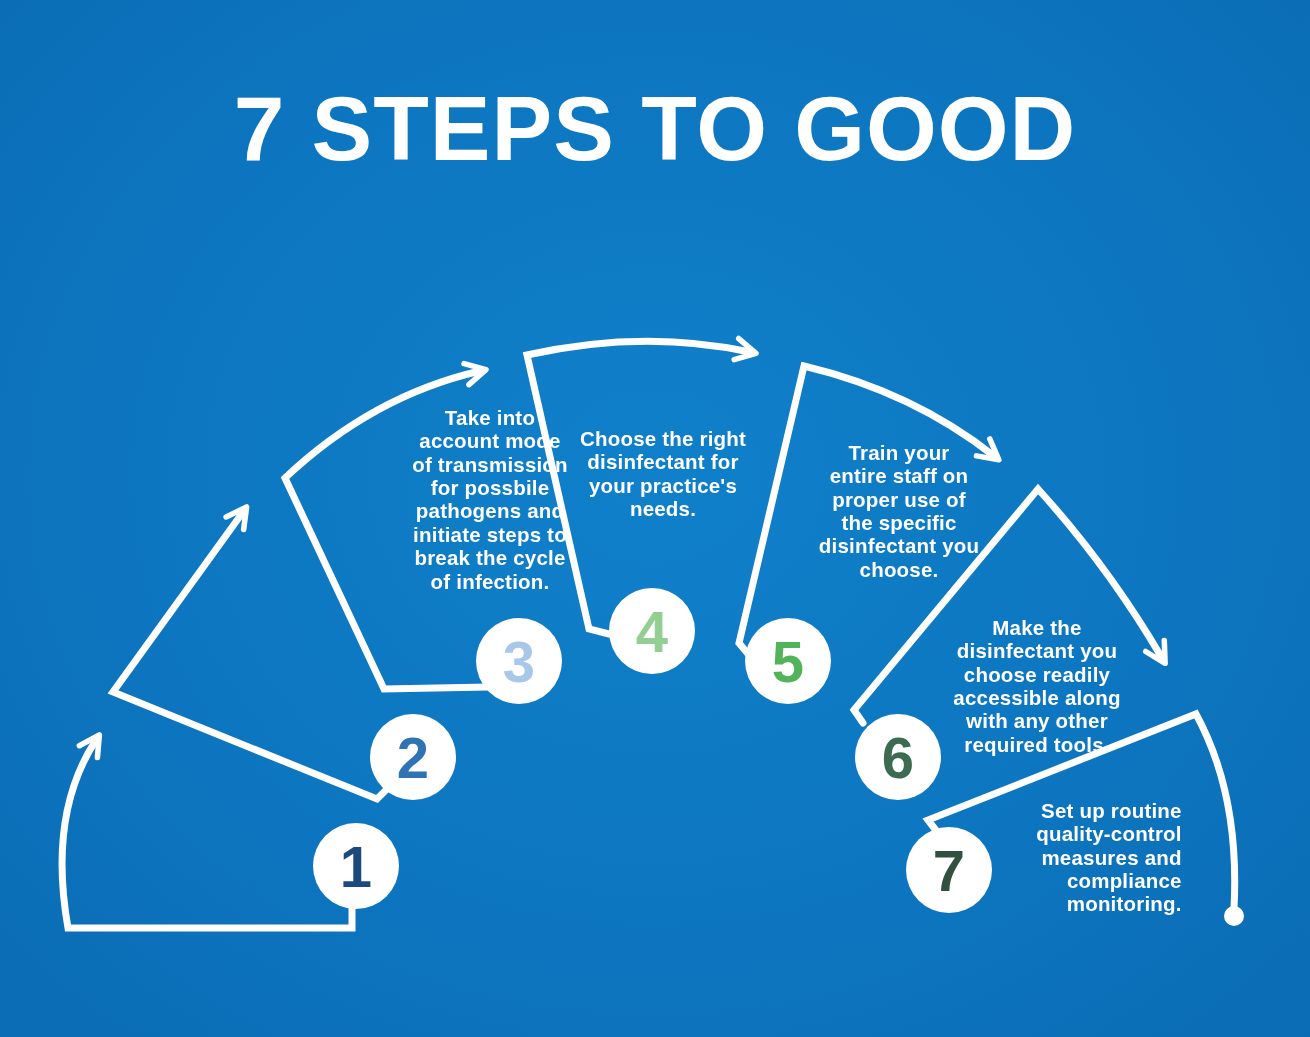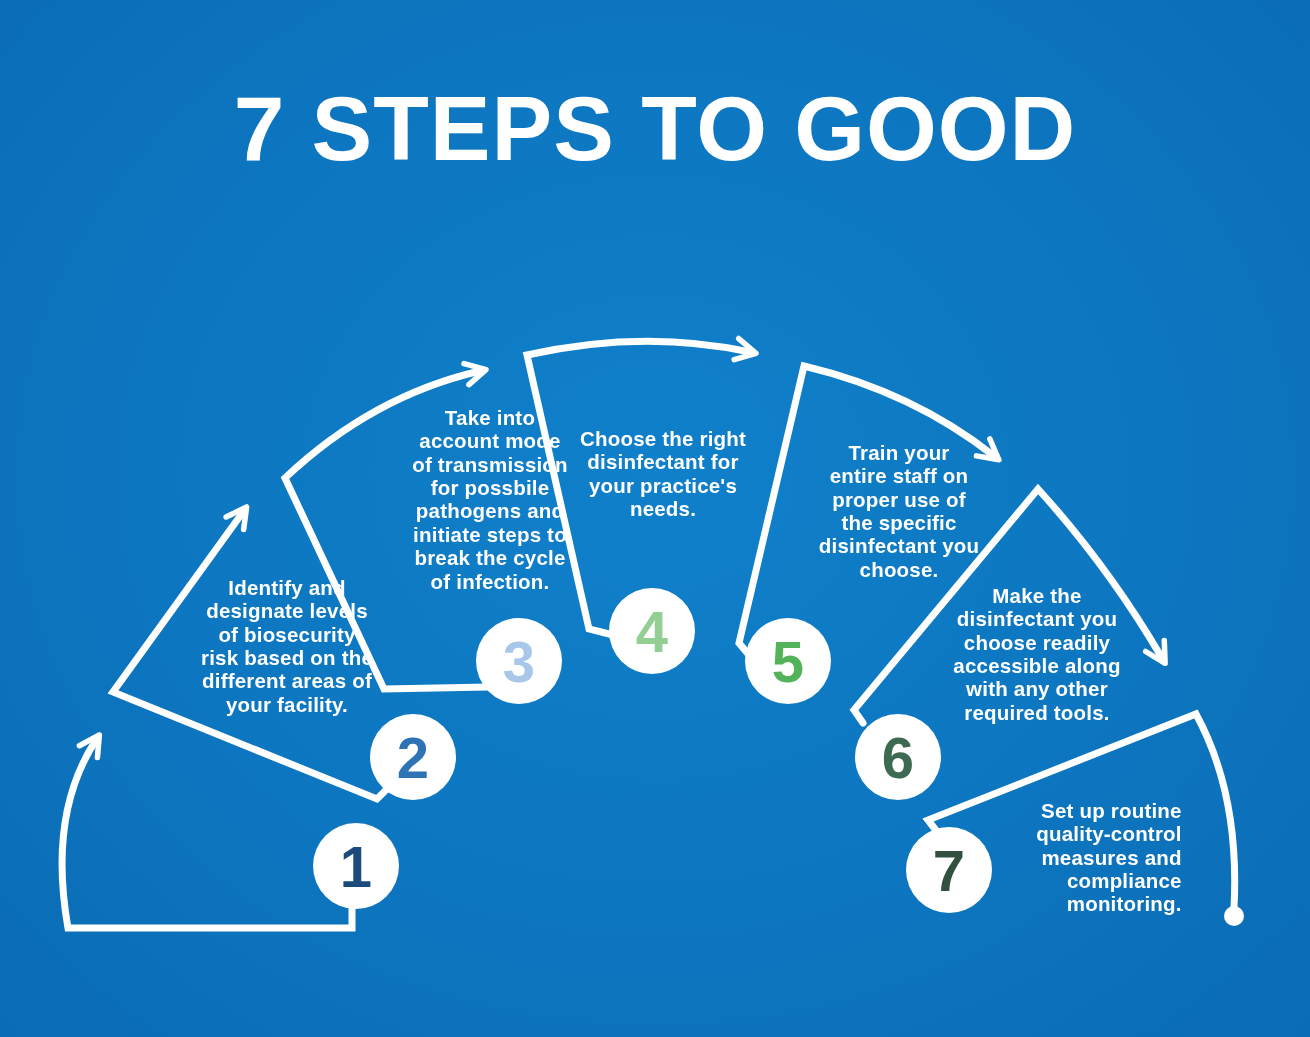--- a/index.html
+++ b/index.html
@@ -77,45 +77,39 @@
       <path d="M 387,789 L 377,799 L 113,692 L 243,512" marker-end="url(#arw)"></path>
       <path d="M 489,687 L 384,689 L 285,478 Q 372,396 480,371" marker-end="url(#arw)"></path>
       <path d="M 613,635 L 589,629 L 527,355 Q 643,329 750,352" marker-end="url(#arw)"></path>
       <path d="M 749,655 L 739,643 L 804,366 Q 913,392 994,456" marker-end="url(#arw)"></path>
       <path d="M 863,723 L 854,710 L 1038,489 Q 1108,566 1162,658" marker-end="url(#arw)"></path>
       <path d="M 938,833 L 928,820 L 1196,714 Q 1240,795 1234,908"></path>
     </g>
     <circle cx="1234" cy="916" r="10" fill="#ffffff"></circle>
   </svg>
 
-  <div class="step-text" style="left:287px;top:576px;">Identify and
-designate levels
-of biosecurity
-risk based on the
-different areas of
-your facility.</div>
   <div class="step-text" style="left:462px;top:406px;margin-left:28px;">Take into
 account mode
 of transmission
 for possbile
 pathogens and
 initiate steps to
 break the cycle
 of infection.</div>
   <div class="step-text" style="left:663px;top:427px;">Choose the right
 disinfectant for
 your practice's
 needs.</div>
   <div class="step-text" style="left:873px;top:441px;margin-left:26px;">Train your
 entire staff on
 proper use of
 the specific
 disinfectant you
 choose.</div>
-  <div class="step-text" style="left:1037px;top:584px;">Make the
+  <div class="step-text" style="left:1037px;top:616px;">Make the
 disinfectant you
 choose readily
 accessible along
 with any other
 required tools.</div>
   <div class="step-text" style="left:1109px;top:799px;text-align:right;">Set up routine
 quality-control
 measures and
 compliance
 monitoring.</div>

